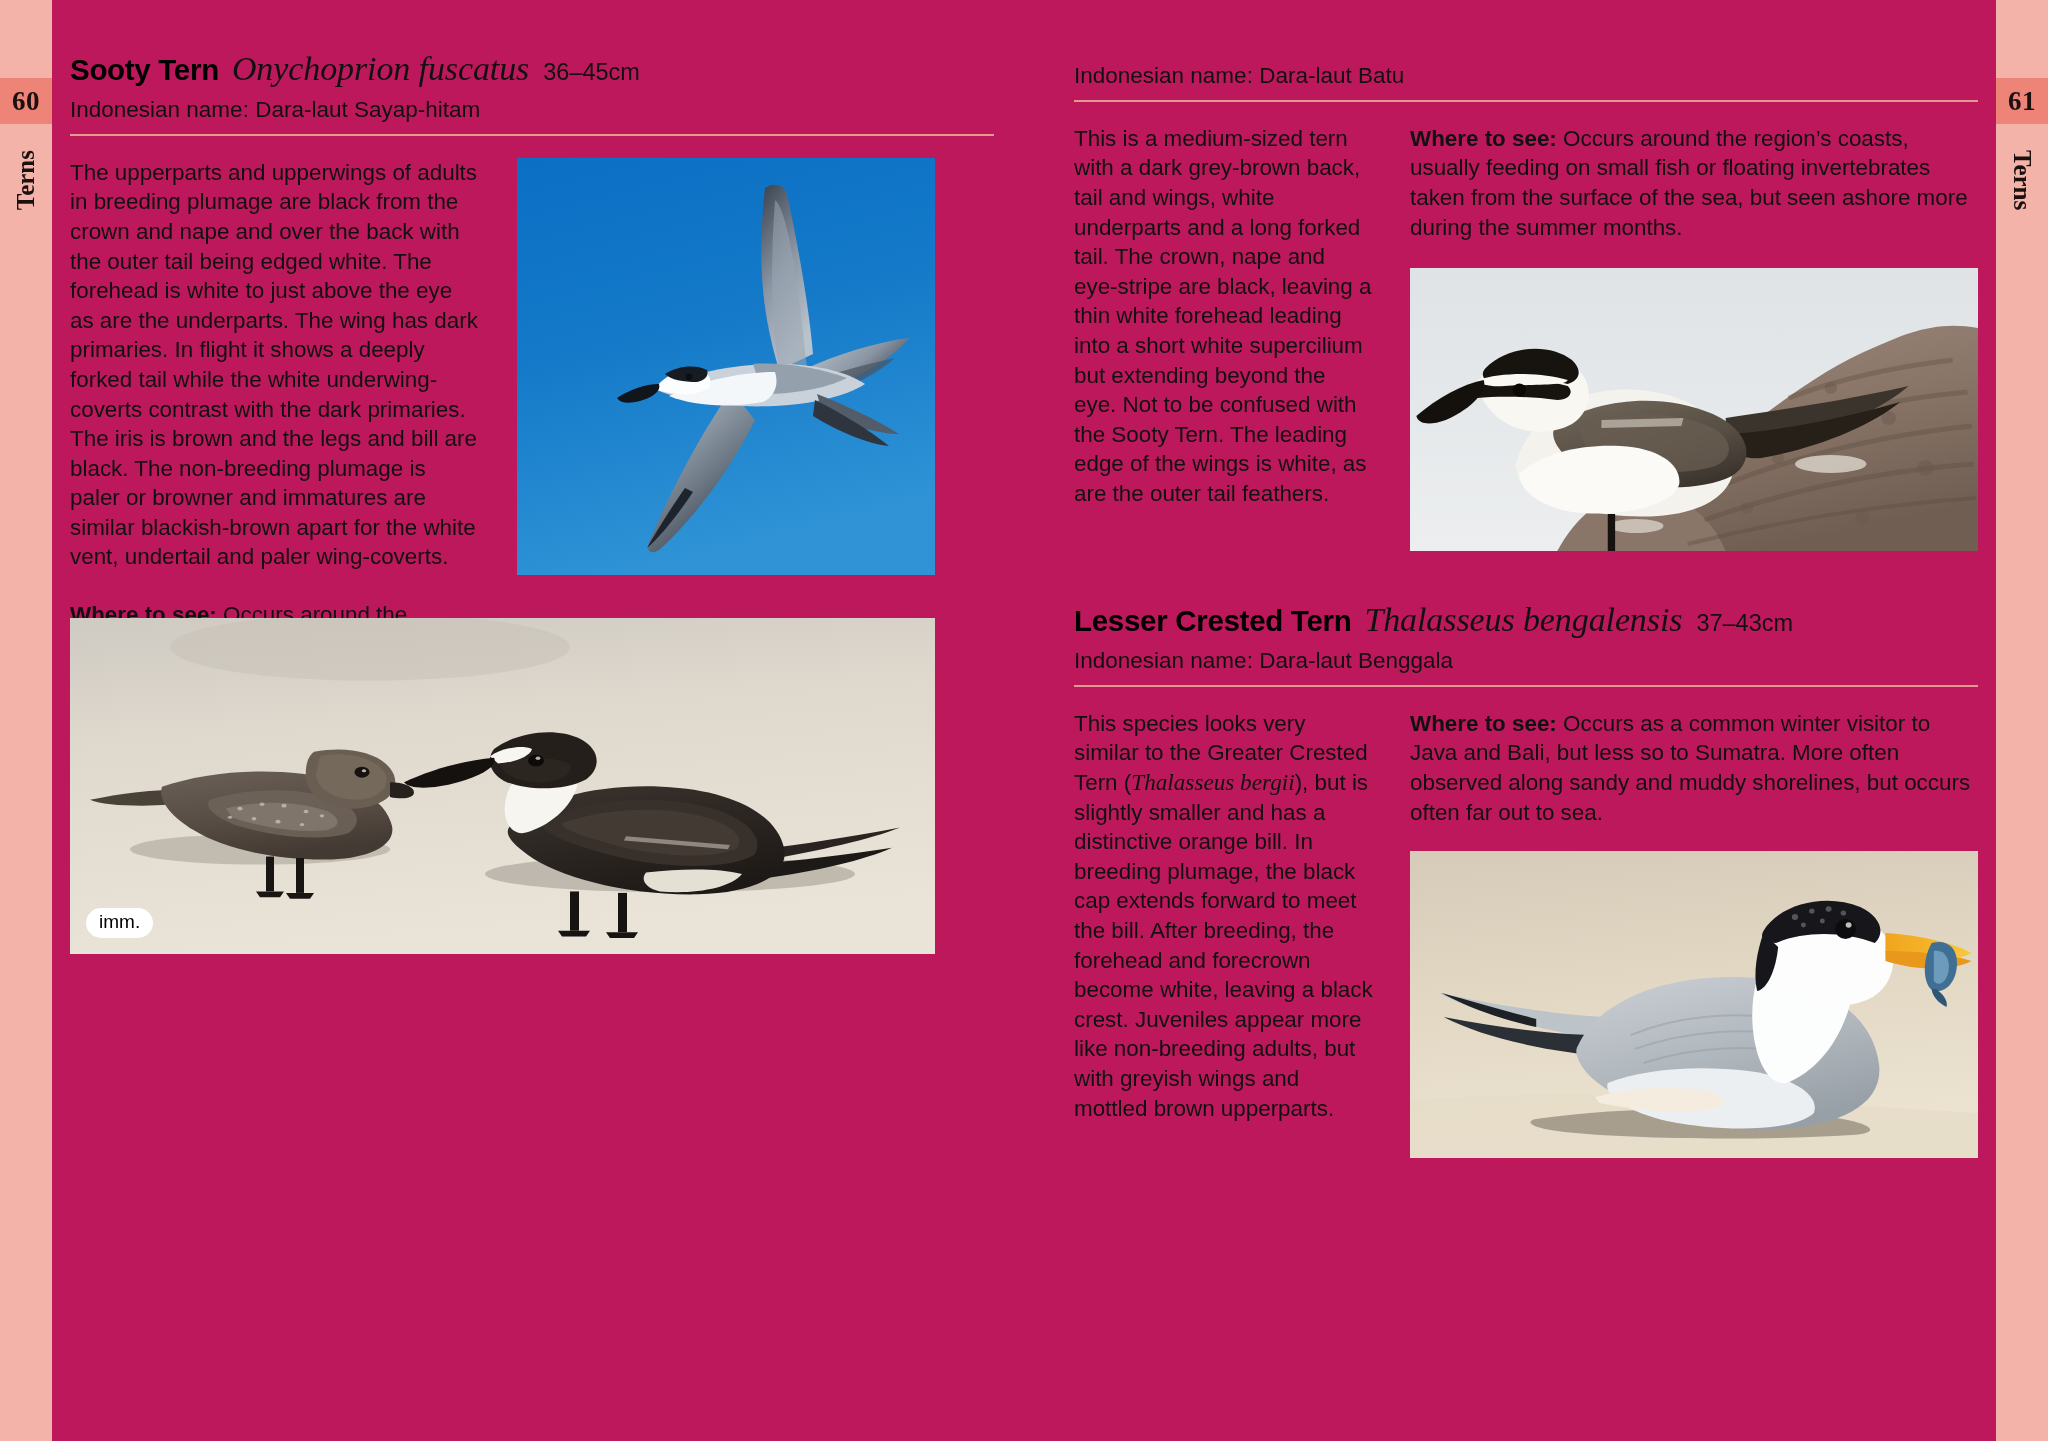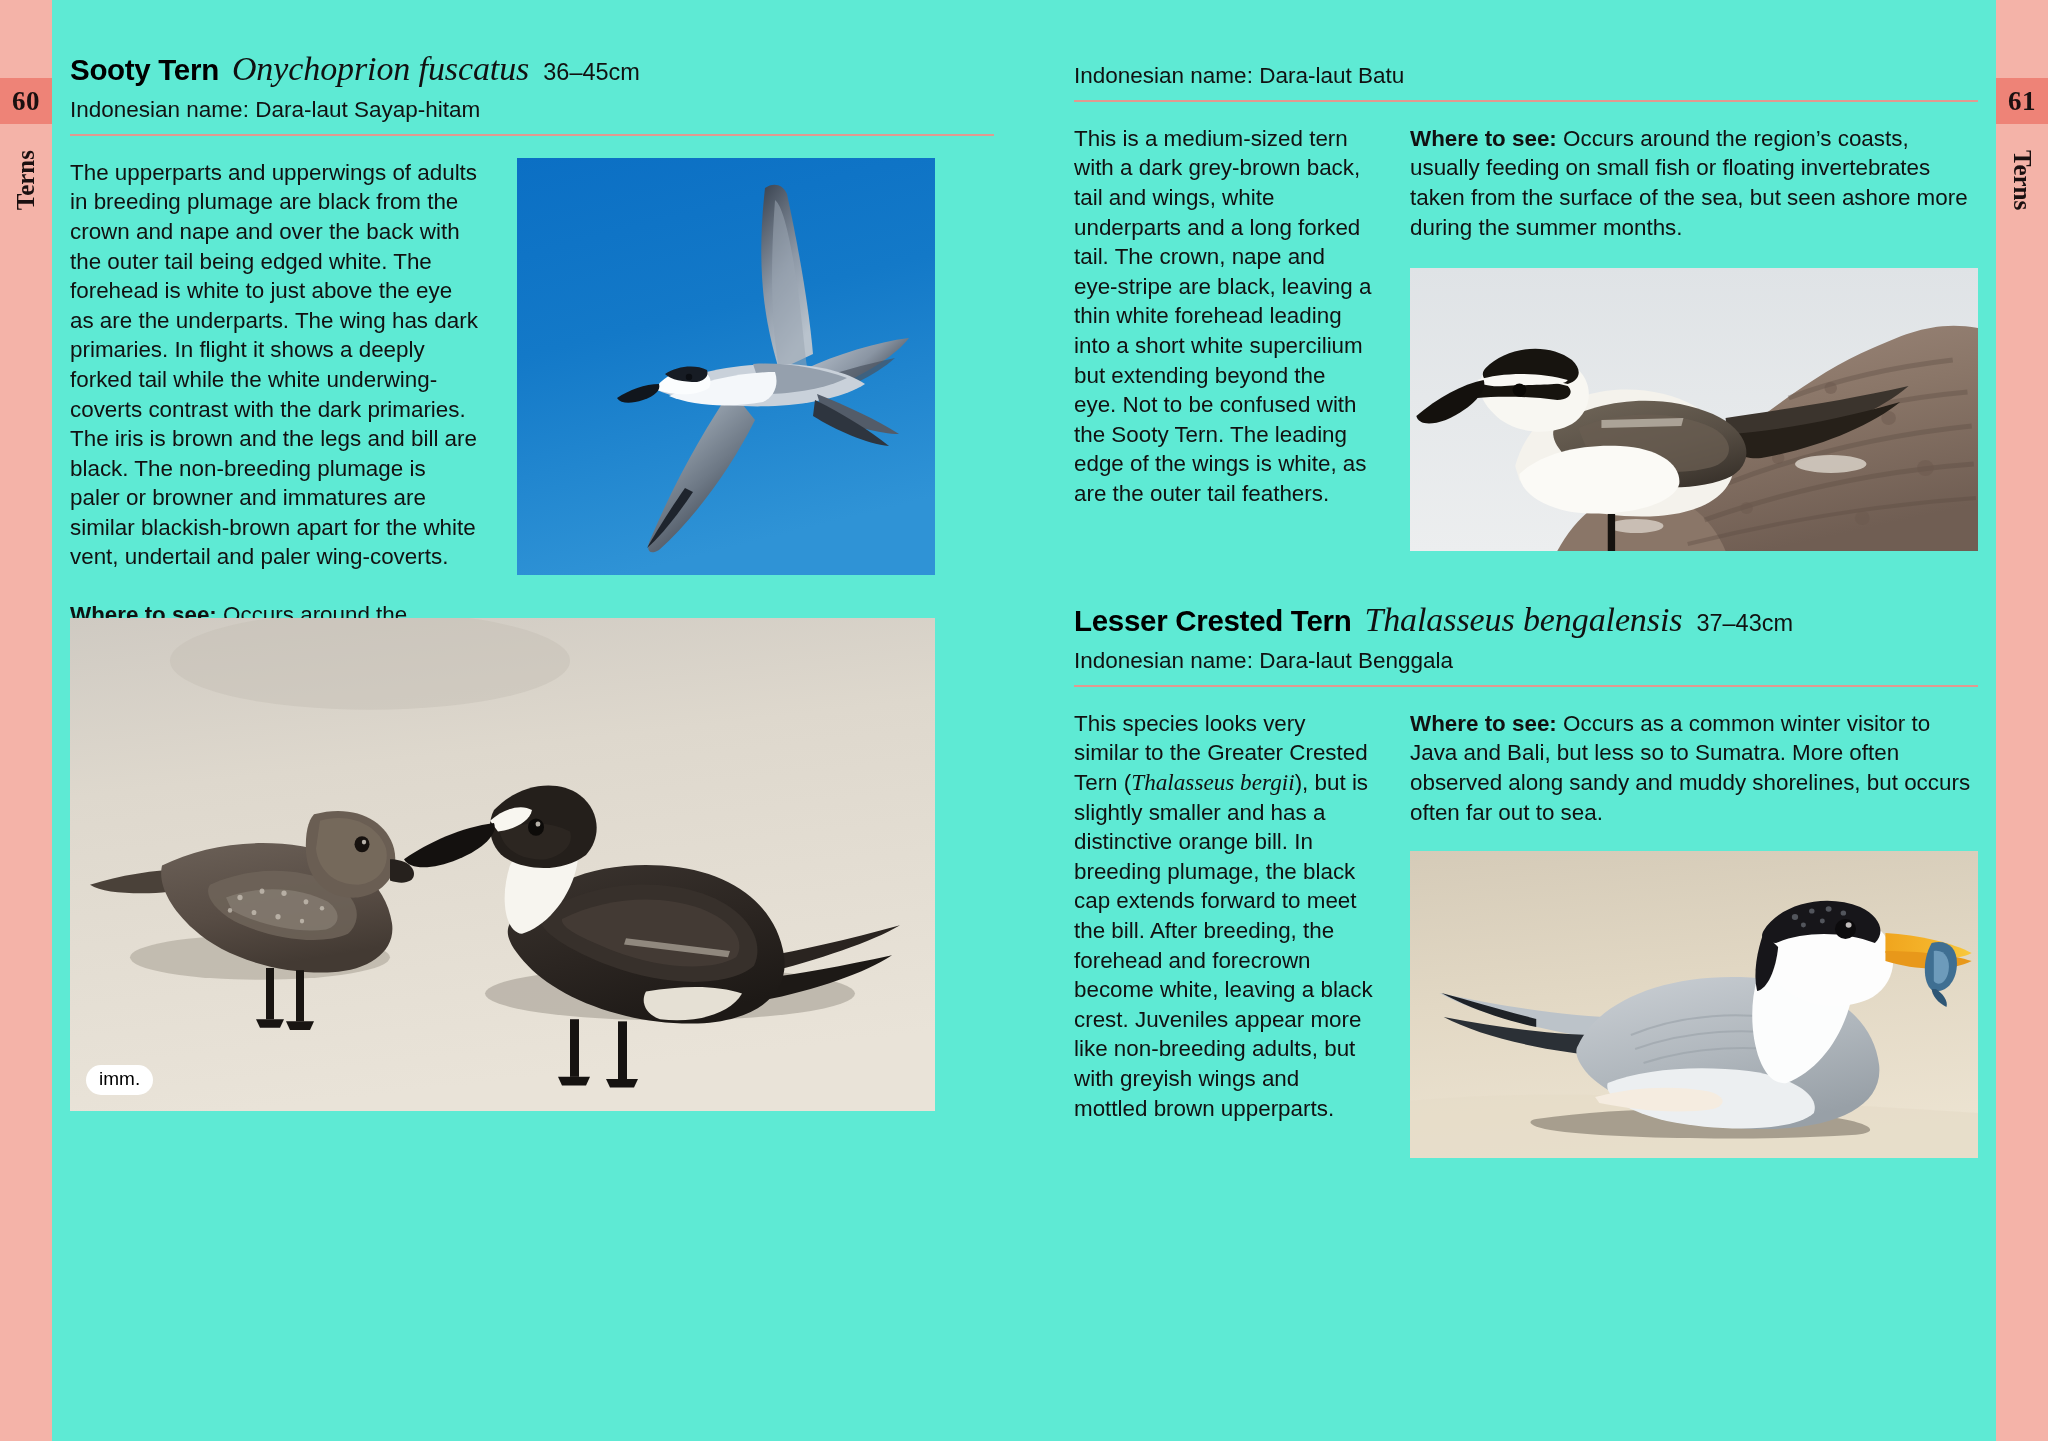--- a/index.html
+++ b/index.html
@@ -69,21 +69,21 @@
     letter-spacing: 0px;
   }
   .edge-tab.left .tab-section span {
     transform: rotate(180deg);
   }
 
   
   .page {
     flex: 1 1 0;
     position: relative;
-    background: #5eead4;
+    background: #be185d;
     box-sizing: border-box;
   }
   .page-inner {
     position: absolute;
     top: 52px;
     bottom: 46px;
   }
   .page.left .page-inner  { left: 18px;  right: 30px; }
   .page.right .page-inner { left: 50px;  right: 18px; }
 
@@ -175,21 +175,21 @@
     left: 447px;
     top: 0;
     width: 418px;
     height: 417px;
   }
   .photo-pair {
     position: absolute;
     left: 0;
     top: 460px;
     width: 865px;
-    height: 493px;
+    height: 336px;
   }
 
   
   .r-species { position: relative; }
   .r-cols {
     display: flex;
     gap: 36px;
     margin-top: 22px;
   }
   .r-col-a { width: 300px; flex: 0 0 300px; }

